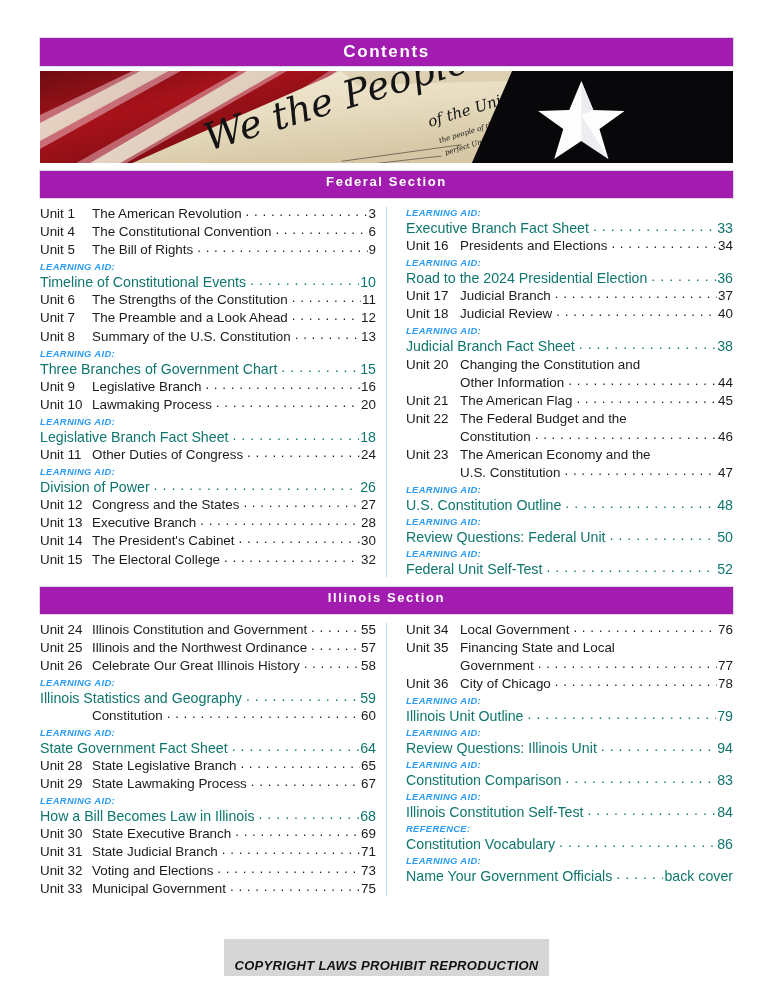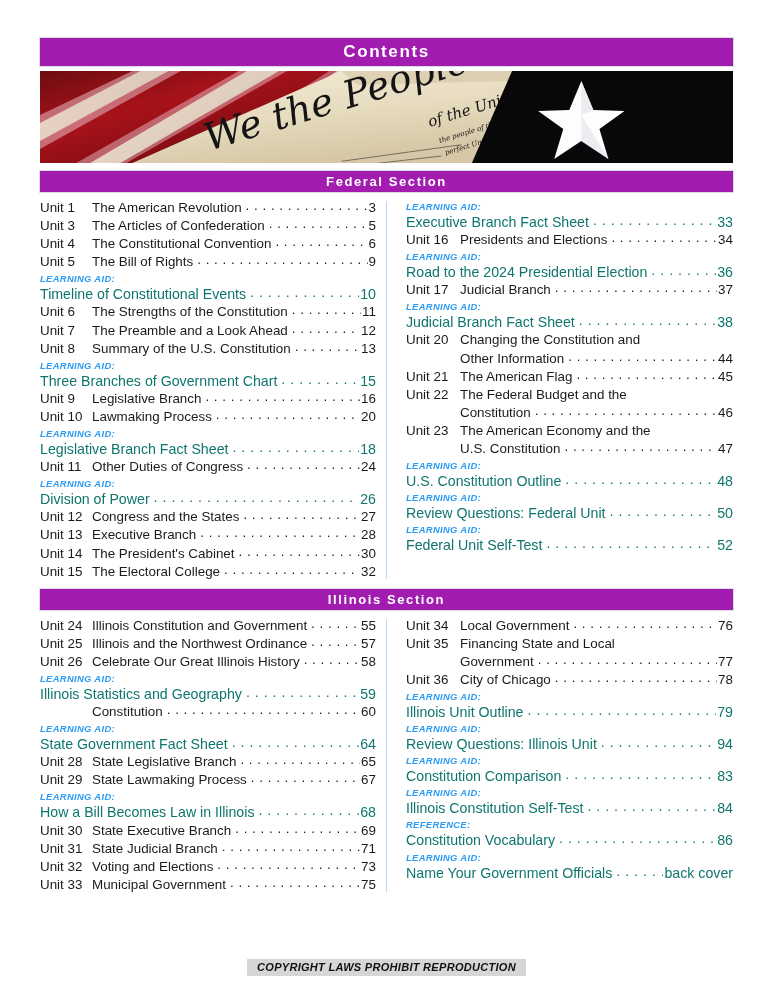--- a/index.html
+++ b/index.html
@@ -27,21 +27,21 @@
     font-weight: bold;
     letter-spacing: 1.6px;
     box-shadow: 0 0 0 1px #d9dde2;
   }
   .bar-contents {
     height: 28px;
     line-height: 28px;
     font-size: 17px;
   }
   .bar-section {
-    height: 21px;
+    height: 27px;
     line-height: 21px;
     font-size: 13px;
     margin-top: 8px;
     margin-bottom: 7px;
   }
 
   
   .banner {
     position: relative;
     height: 92px;
@@ -124,25 +124,25 @@
     position: absolute;
     left: 0;
     right: 0;
     bottom: 24px;
     text-align: center;
   }
   .footer span {
     display: inline-block;
     background: #d6d6d6;
     color: #111111;
-    font-size: 11px;
+    font-size: 13px;
     font-weight: bold;
     font-style: italic;
     letter-spacing: 0.3px;
-    padding: 2px 10px 3px 10px;
+    padding: 19px 10px 3px 10px;
   }
 </style>
 </head>
 <body>
 
 <div class="page">
 
   <div class="bar bar-contents">
     <span>Contents</span>
   </div>
@@ -203,26 +203,20 @@
 
   <div class="cols">
     <div class="col col-left" id="fed-left">
         <div class="entry">
           <span class="unit">Unit 1</span>
           <span class="title">The American Revolution</span>
           <span class="leader"></span>
           <span class="pageno">3</span>
         </div>
         <div class="entry">
-          <span class="unit">Unit 3</span>
-          <span class="title">The Articles of Confederation</span>
-          <span class="leader"></span>
-          <span class="pageno">5</span>
-        </div>
-        <div class="entry">
           <span class="unit">Unit 4</span>
           <span class="title">The Constitutional Convention</span>
           <span class="leader"></span>
           <span class="pageno">6</span>
         </div>
         <div class="entry">
           <span class="unit">Unit 5</span>
           <span class="title">The Bill of Rights</span>
           <span class="leader"></span>
           <span class="pageno">9</span>
@@ -331,20 +325,26 @@
           <span class="title">Road to the 2024 Presidential Election</span>
           <span class="leader"></span>
           <span class="pageno">36</span>
         </div>
         <div class="entry">
           <span class="unit">Unit 17</span>
           <span class="title">Judicial Branch</span>
           <span class="leader"></span>
           <span class="pageno">37</span>
         </div>
+        <div class="entry">
+          <span class="unit">Unit 18</span>
+          <span class="title">Judicial Review</span>
+          <span class="leader"></span>
+          <span class="pageno">40</span>
+        </div>
         <div class="aidlabel">LEARNING AID:</div>
         <div class="entry blue">
           <span class="title">Judicial Branch Fact Sheet</span>
           <span class="leader"></span>
           <span class="pageno">38</span>
         </div>
         <div class="entry">
           <span class="unit">Unit 20</span>
           <span class="title">Changing the Constitution and</span>
         </div>

